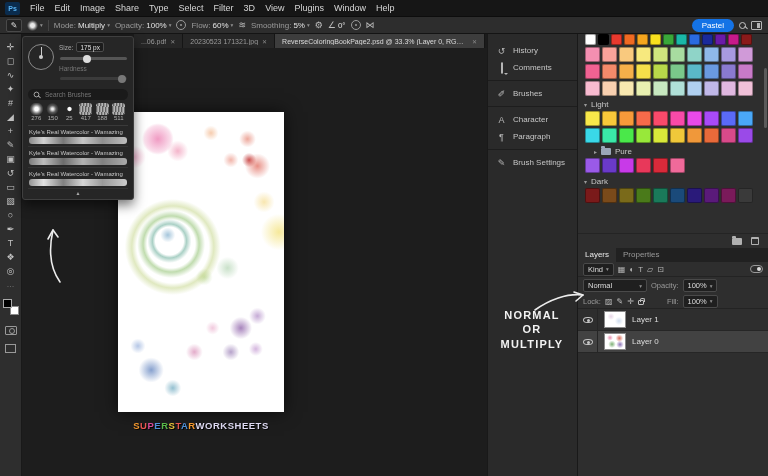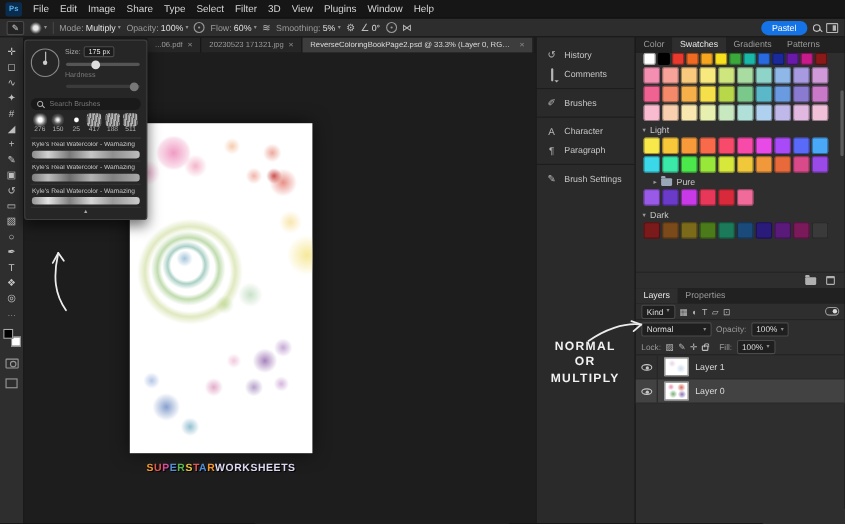--- a/index.html
+++ b/index.html
@@ -383,26 +383,20 @@
       </div>
     <div class="dock-div" data-name="divider"></div>
     <div class="dock-row" data-name="dock-item-brush-settings">
         <span class="dock-icon" data-name="brush-settings-icon">✎</span>
         <span data-name="dock-label">Brush Settings</span>
       </div>
   </div>
 
   <div class="rightpanel" data-name="right-panel">
 
-    <div class="panel-tabs" data-name="swatches-tab-bar">
-      <span class="panel-tab" data-name="tab-color">Color</span>
-      <span class="panel-tab active" data-name="tab-swatches">Swatches</span>
-      <span class="panel-tab" data-name="tab-gradients">Gradients</span>
-      <span class="panel-tab" data-name="tab-patterns">Patterns</span>
-    </div>
     <div class="swatches-body" data-name="swatches-panel">
       <div class="swrow small">
           <div class="sw" data-name="swatch" style="background: rgb(255, 255, 255);"></div>
           <div class="sw" data-name="swatch" style="background: rgb(0, 0, 0);"></div>
           <div class="sw" data-name="swatch" style="background: rgb(232, 57, 46);"></div>
           <div class="sw" data-name="swatch" style="background: rgb(240, 106, 34);"></div>
           <div class="sw" data-name="swatch" style="background: rgb(245, 166, 30);"></div>
           <div class="sw" data-name="swatch" style="background: rgb(248, 224, 30);"></div>
           <div class="sw" data-name="swatch" style="background: rgb(58, 168, 58);"></div>
           <div class="sw" data-name="swatch" style="background: rgb(26, 184, 168);"></div>
@@ -539,21 +533,21 @@
             <span data-name="opacity-value">100%</span>
             <span class="chev" data-name="chevron-down-icon">▾</span>
           </div>
       </div>
       <div class="lock-row" data-name="lock-row">
         <span class="ob-label" data-name="lock-label">Lock:</span>
         <span class="lk" data-name="lock-transparency-icon">▨</span>
         <span class="lk" data-name="lock-paint-icon">✎</span>
         <span class="lk" data-name="lock-position-icon">✛</span>
         <span class="padlock" data-name="lock-all-icon"></span>
-        <span class="ob-label" style="margin-left:6px;text-align:right;" data-name="fill-label">Fill:</span>
+        <span class="ob-label" style="margin-left:19px;text-align:right;" data-name="fill-label">Fill:</span>
         <div class="dd" data-name="fill-dropdown">
             <span data-name="fill-value">100%</span>
             <span class="chev" data-name="chevron-down-icon">▾</span>
           </div>
       </div>
       <div class="layer-row" data-name="layer-row">
         <div class="eye-cell" data-name="visibility-toggle">
             <span class="eye" data-name="eye-icon"></span>
           </div>
         <div class="thumb l1" data-name="layer-thumbnail"></div>

